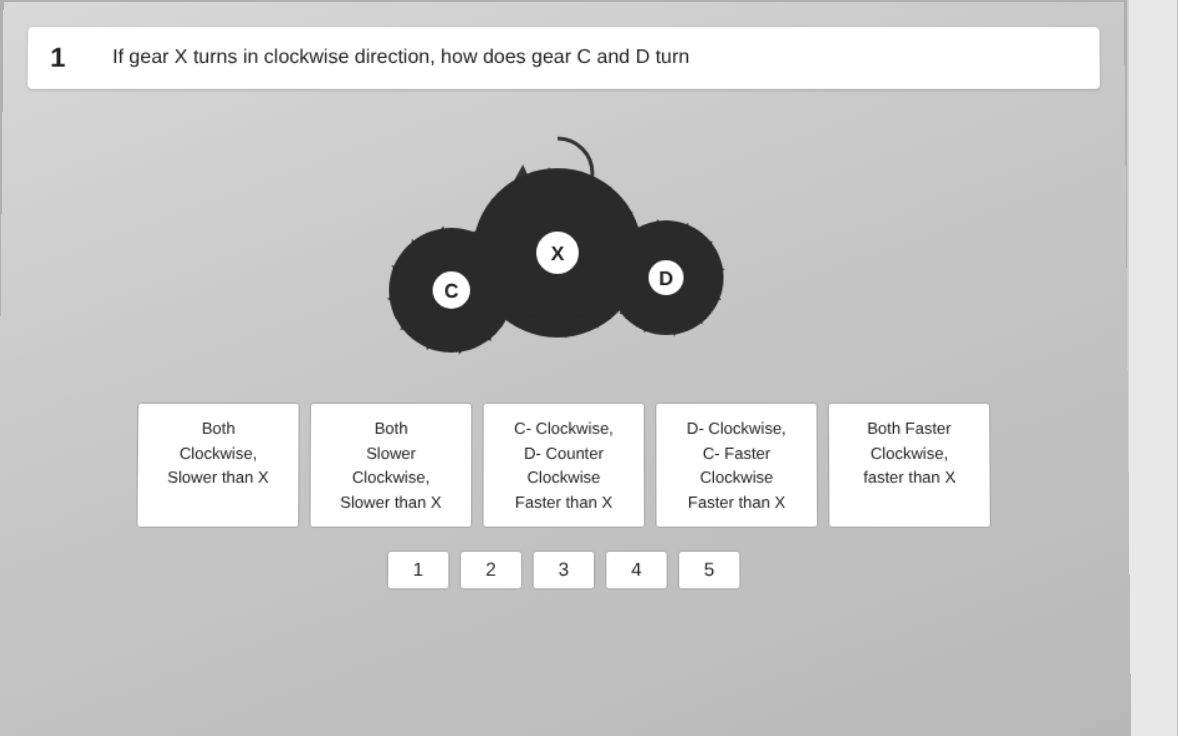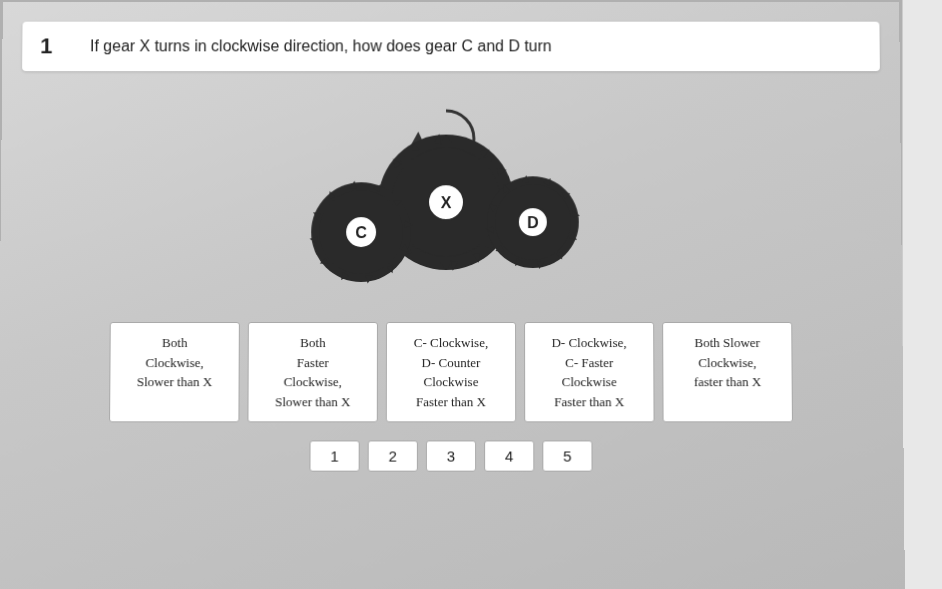--- a/index.html
+++ b/index.html
@@ -69,21 +69,20 @@
       padding: 10px 12px;
       min-width: 130px;
       text-align: center;
       font-size: 13px;
       color: #222;
       line-height: 1.5;
     }
 
     .answer-box .line {
       display: block;
-      font-family: Liberation Serif, serif;
     }
 
     .number-row {
       display: flex;
       gap: 8px;
       justify-content: center;
       margin-top: 6px;
     }
 
     .number-box {
@@ -200,41 +199,41 @@
   <div class="answers-row">
 
     <div class="answer-box">
       <span class="line">Both</span>
       <span class="line">Clockwise,</span>
       <span class="line">Slower than X</span>
     </div>
 
     <div class="answer-box">
       <span class="line">Both</span>
-      <span class="line">Faster</span>
+      <span class="line">Slower</span>
       <span class="line">Clockwise,</span>
       <span class="line">Slower than X</span>
     </div>
 
     <div class="answer-box">
       <span class="line">C- Clockwise,</span>
       <span class="line">D- Counter</span>
       <span class="line">Clockwise</span>
       <span class="line">Faster than X</span>
     </div>
 
     <div class="answer-box">
       <span class="line">D- Clockwise,</span>
       <span class="line">C- Faster</span>
       <span class="line">Clockwise</span>
       <span class="line">Faster than X</span>
     </div>
 
     <div class="answer-box">
-      <span class="line">Both Slower</span>
+      <span class="line">Both Faster</span>
       <span class="line">Clockwise,</span>
       <span class="line">faster than X</span>
     </div>
 
   </div>
 
   <div class="number-row">
     <div class="number-box">1</div>
     <div class="number-box">2</div>
     <div class="number-box">3</div>

